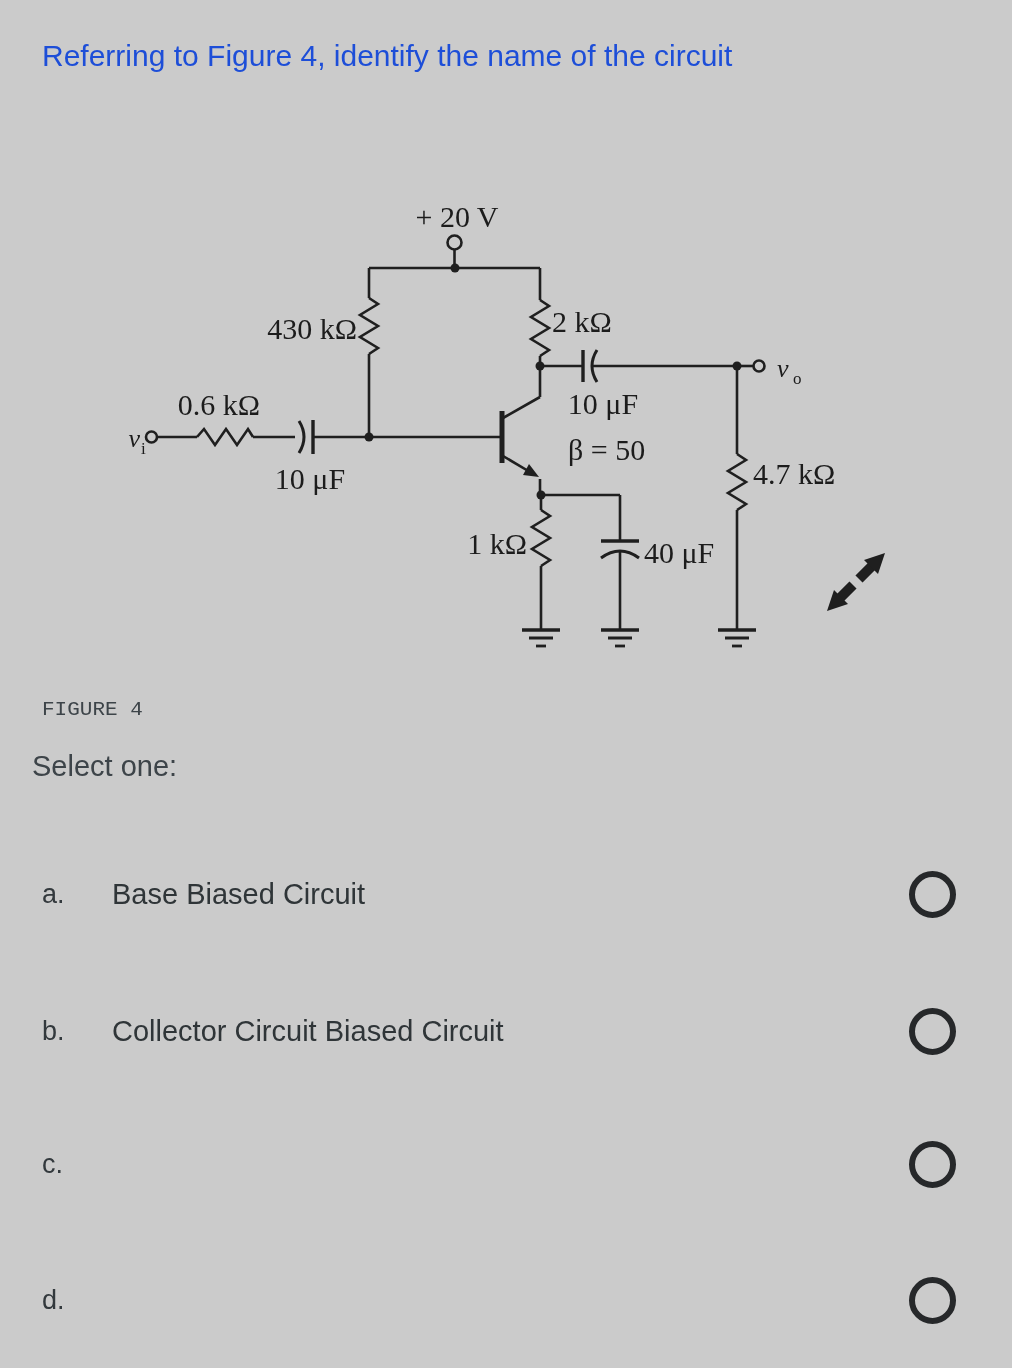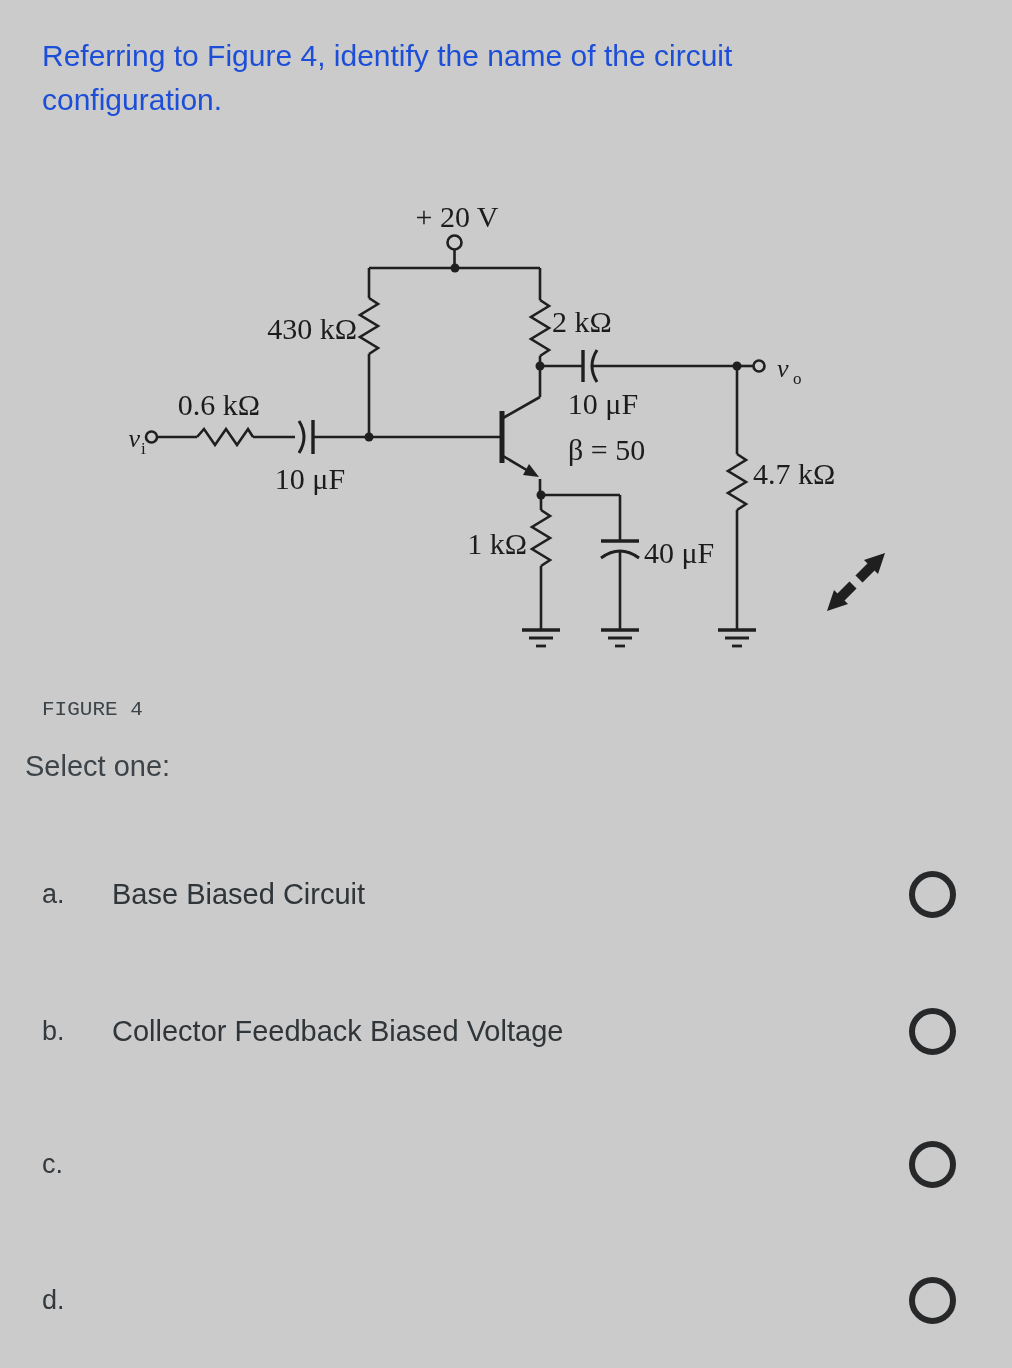--- a/index.html
+++ b/index.html
@@ -13,21 +13,21 @@
     font-size:30px;line-height:44px;color:#1d4ed8;
   }
   .question span{display:block;}
   .figure-wrap{position:absolute;left:0;top:188px;width:1012px;height:486px;text-decoration:underline;}
   .figure-wrap svg{filter:blur(0.3px);}
   .fig-caption{
     position:absolute;left:42px;top:698px;
     font-size:21px;color:#3d4449;font-family:Liberation Mono, monospace;
   }
   .select-prompt{
-    position:absolute;left:25px;top:750px;
+    position:absolute;left:32px;top:750px;
     font-size:29px;color:#3d4449;
   }
   .option-row{
     position:absolute;left:42px;width:914px;height:60px;
     display:flex;align-items:center;
   }
   .option-row .letter{
     width:70px;flex:0 0 70px;
     font-size:27px;color:#33393d;
   }
@@ -53,21 +53,20 @@
   .ctext-sm{font-family:"Liberation Serif","DejaVu Serif",serif;font-size:26px;font-style:italic;fill:#1c1c1c;}
   .ctext-sub{font-family:"Liberation Serif","DejaVu Serif",serif;font-size:17px;fill:#1c1c1c;}
   .cfill{fill:#1f1f1f;stroke:none;}
   .expandshaft{stroke:#1f1f1f;stroke-width:10;fill:none;}
 </style>
 </head>
 <body>
 
 <div class="question">
   <span>Referring to Figure 4, identify the name of the circuit</span>
-  <span>configuration.</span>
 </div>
 
 <div class="figure-wrap">
   <svg width="1012" height="486" viewBox="0 190 1012 486" xmlns="http://www.w3.org/2000/svg">
 
     <g>
       <text class="ctext" x="457" y="229" text-anchor="middle">+ 20 V</text>
       <circle class="cterm" cx="454.5" cy="244.5" r="7"></circle>
       <path class="cw" d="M454.5,252 V270"></path>
       <circle class="cdot" cx="455" cy="270" r="4.5"></circle>
@@ -178,21 +177,21 @@
 <div class="select-prompt">Select one:</div>
 
 <div class="option-row row-a">
   <span class="letter">a.</span>
   <span class="label">Base Biased Circuit</span>
   <span class="radio"></span>
 </div>
 
 <div class="option-row row-b">
   <span class="letter">b.</span>
-  <span class="label">Collector Feedback Biased Voltage</span>
+  <span class="label">Collector Circuit Biased Circuit</span>
   <span class="radio"></span>
 </div>
 
 <div class="option-row row-c">
   <span class="letter">c.</span>
   <span class="radio"></span>
 </div>
 
 <div class="option-row row-d">
   <span class="letter">d.</span>

